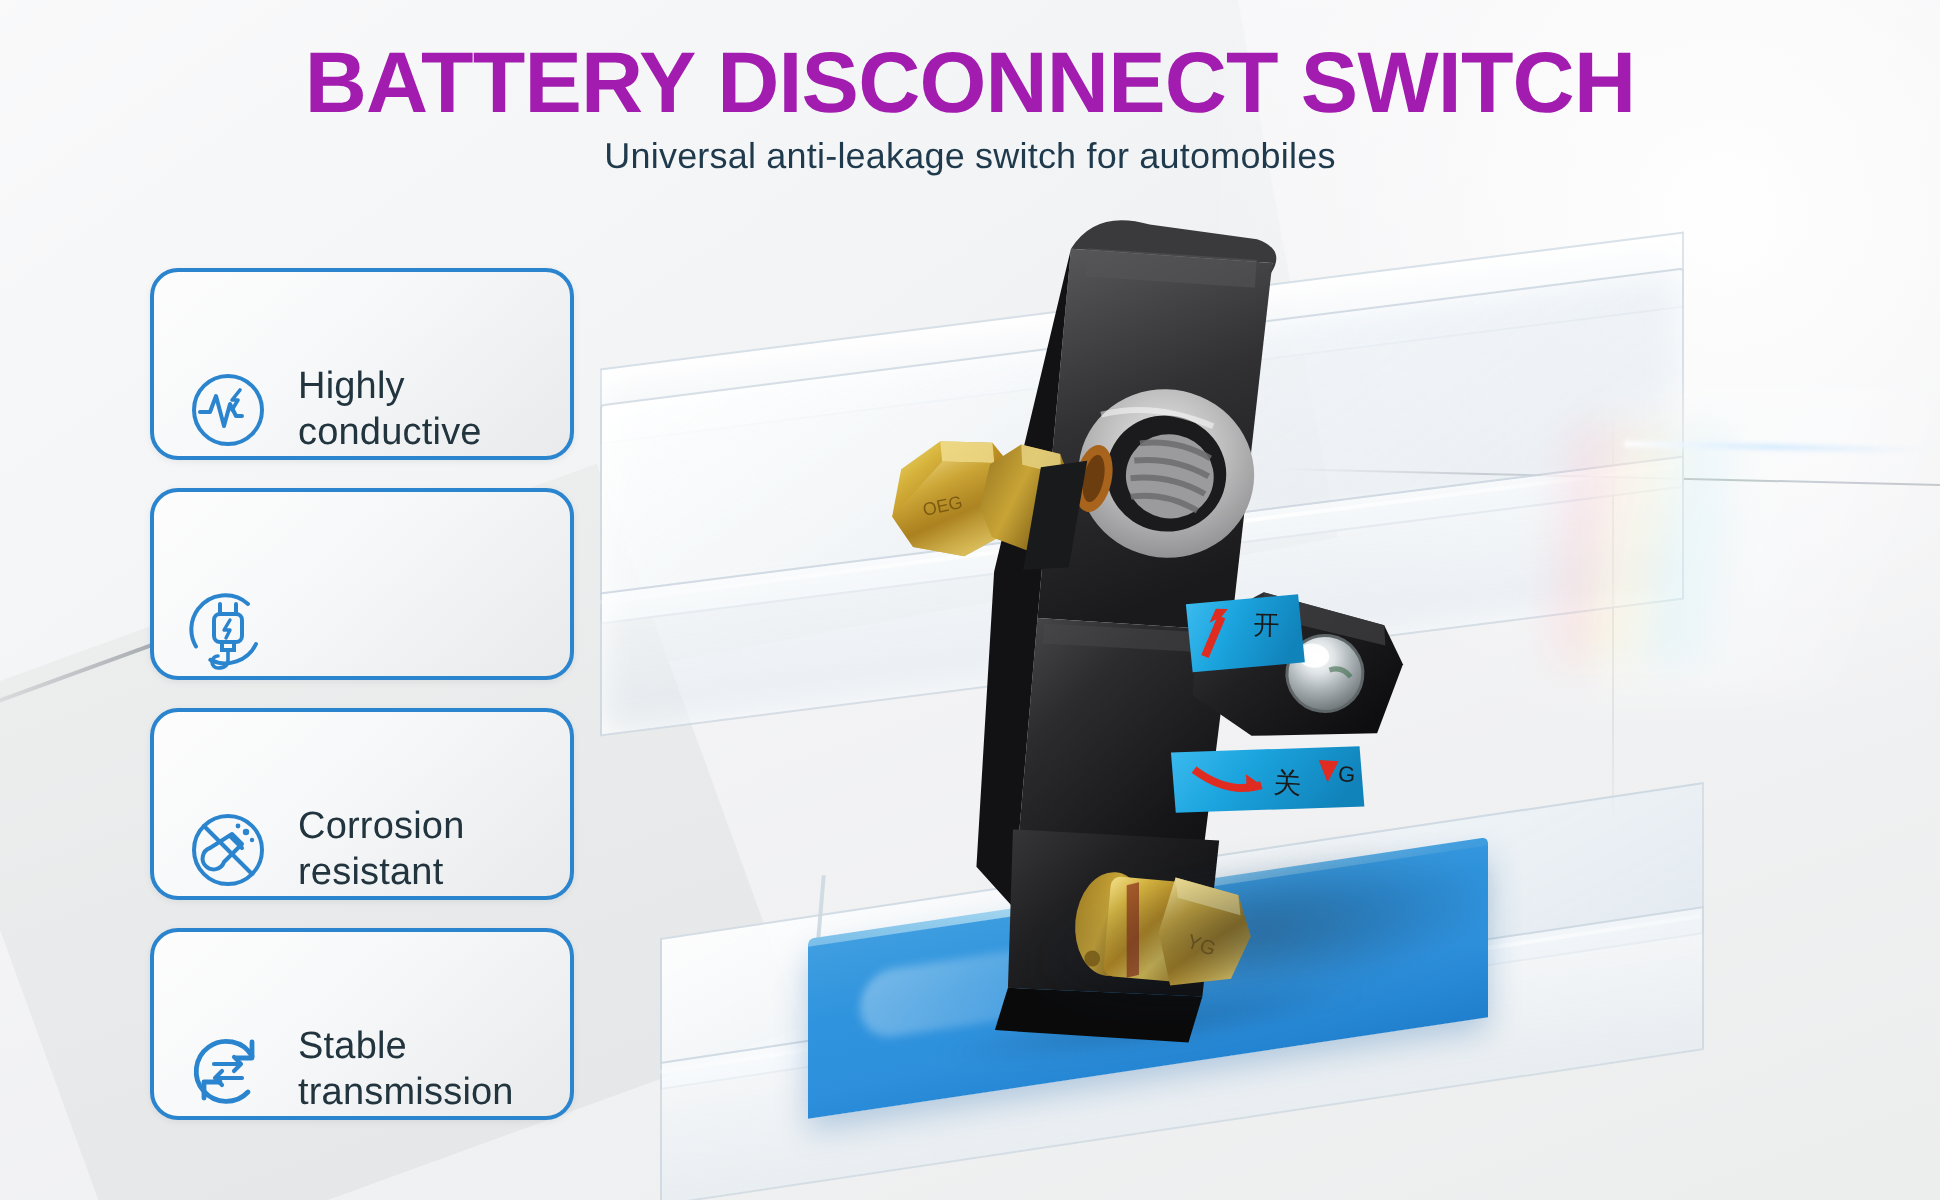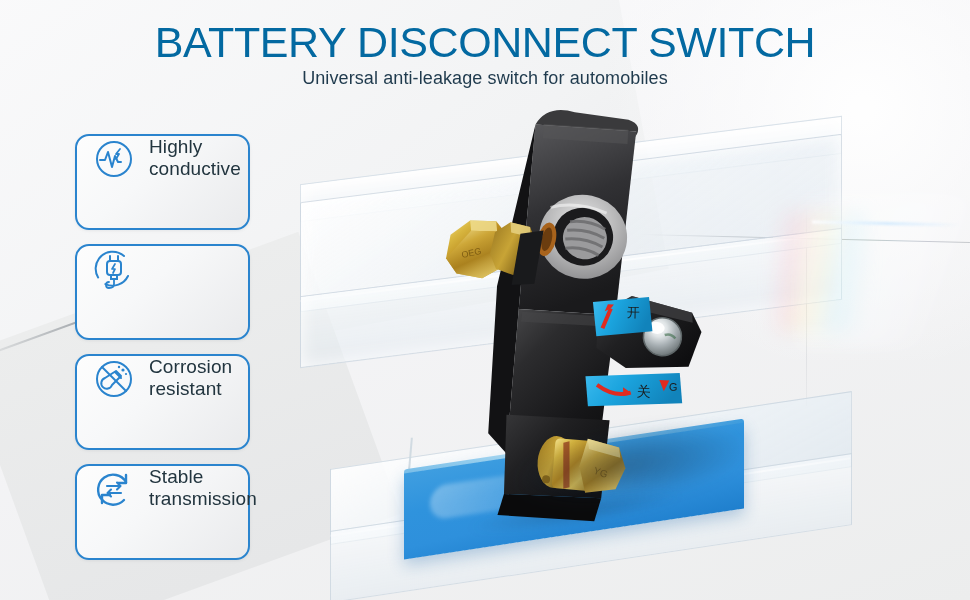--- a/index.html
+++ b/index.html
@@ -221,28 +221,28 @@
     width: 220px; height: 70px;
     background: radial-gradient(ellipse at center, rgba(25,45,65,.42) 0%, rgba(25,45,65,.12) 55%, rgba(25,45,65,0) 78%);
     filter: blur(7px);
     transform: skewY(-8deg);
   }
 
   
   .card {
     position: absolute;
     left: 75px;
-    width: 175px;
+    width: 212px;
     height: 96px;
     border: 2px solid #2a84ce;
     border-radius: 14px;
     background: linear-gradient(138deg, #fdfdfd 0%, #f7f8f9 42%, #e9eaec 100%);
     box-shadow: 0 1px 3px rgba(90,100,112,.10);
     display: flex;
-    align-items: flex-start;
+    align-items: flex-end;
     box-sizing: border-box;
     padding: 0 10px 0 14px;
   }
   .card-1 { top: 134px; }
   .card-2 { top: 244px; }
   .card-3 { top: 354px; }
   .card-4 { top: 464px; }
 
   .card-icon {
     flex: 0 0 auto;
@@ -261,23 +261,23 @@
     white-space: pre-line;
   }
 
   
   .title {
     position: absolute;
     left: 0; right: 0;
     top: 20px;
     text-align: center;
     font-size: 43px;
-    font-weight: normal;
+    font-weight: bold;
     letter-spacing: -0.4px;
-    color: #0369a1;
+    color: #a21caf;
     line-height: 1.05;
   }
   .subtitle {
     position: absolute;
     left: 0; right: 0;
     top: 68px;
     text-align: center;
     font-size: 18px;
     color: #1f3a4d;
     letter-spacing: .1px;

